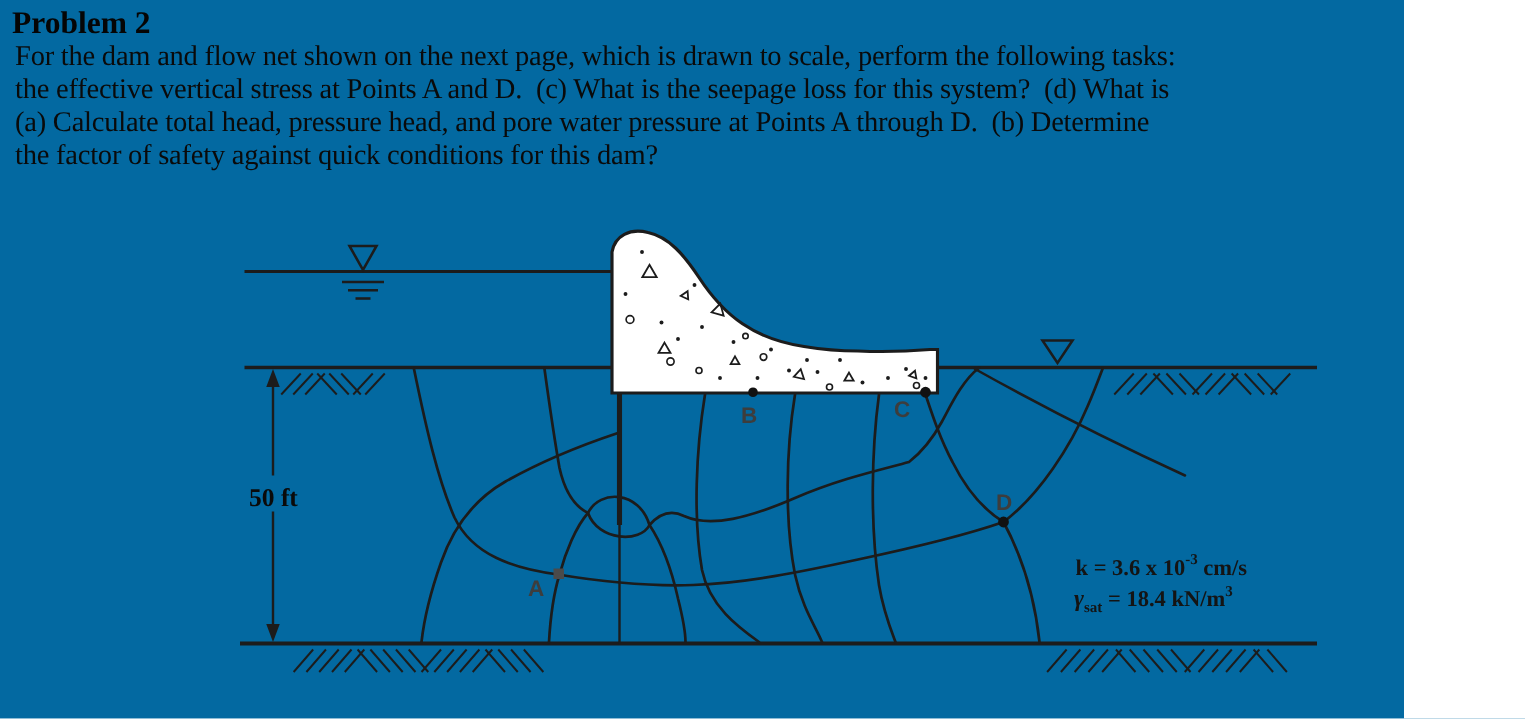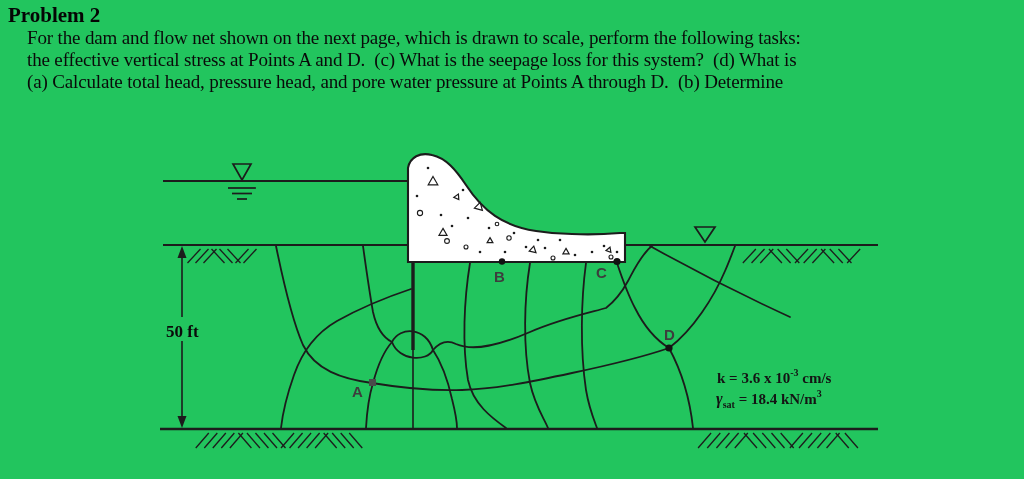--- a/index.html
+++ b/index.html
@@ -1,32 +1,33 @@
 <!DOCTYPE html>
 <html><head>
 <meta charset="utf-8">
 <style>
   html,body{margin:0;padding:0;background:#ffffff;}
-  #page{position:relative;width:1024px;height:479px;background:#22c55e;overflow:hidden;
+  #page{position:relative;width:936px;height:479px;background:#0369a1;overflow:hidden;
         font-family:"Liberation Serif", serif;color:#111;}
   #problem-text{position:absolute;left:8px;top:3px;width:1014px;}
   .ptitle{font-size:21px;font-weight:bold;letter-spacing:0px;line-height:24px;color:#050505;}
-  .pline{font-size:19px;line-height:22px;margin-left:19px;white-space:pre;color:#0a0a0a;letter-spacing:-0.15px;}
+  .pline{font-size:19px;line-height:22px;margin-left:2px;white-space:pre;color:#0a0a0a;letter-spacing:-0.15px;}
   #figure-wrap{position:absolute;left:0;top:0;width:1024px;height:479px;}
   svg text{user-select:none;}
 </style>
 </head>
 <body>
 <div id="page">
 
   <div id="problem-text">
     <div class="ptitle">Problem 2</div>
     <div class="pline">For the dam and flow net shown on the next page, which is drawn to scale, perform the following tasks:</div>
     <div class="pline">the effective vertical stress at Points A and D.  (c) What is the seepage loss for this system?  (d) What is</div>
     <div class="pline">(a) Calculate total head, pressure head, and pore water pressure at Points A through D.  (b) Determine</div>
+    <div class="pline">the factor of safety against quick conditions for this dam?</div>
   </div>
 
   <div id="figure-wrap">
     <svg id="fig" width="1024" height="479" viewBox="0 0 1024 479" xmlns="http://www.w3.org/2000/svg">
         <line x1="163" y1="181" x2="408" y2="181" stroke="#1c1c1c" stroke-width="2" stroke-linecap="butt"></line>
         <line x1="163" y1="245" x2="408" y2="245" stroke="#1c1c1c" stroke-width="2.2" stroke-linecap="butt"></line>
         <line x1="625" y1="245" x2="878" y2="245" stroke="#1c1c1c" stroke-width="2.2" stroke-linecap="butt"></line>
         <line x1="160" y1="429" x2="878" y2="429" stroke="#1c1c1c" stroke-width="2.6" stroke-linecap="butt"></line>
         <line x1="200.5" y1="249" x2="187.5" y2="263" stroke="#1c1c1c" stroke-width="1.3" stroke-linecap="butt"></line>
         <line x1="208.5" y1="249" x2="195.5" y2="263" stroke="#1c1c1c" stroke-width="1.3" stroke-linecap="butt"></line>

